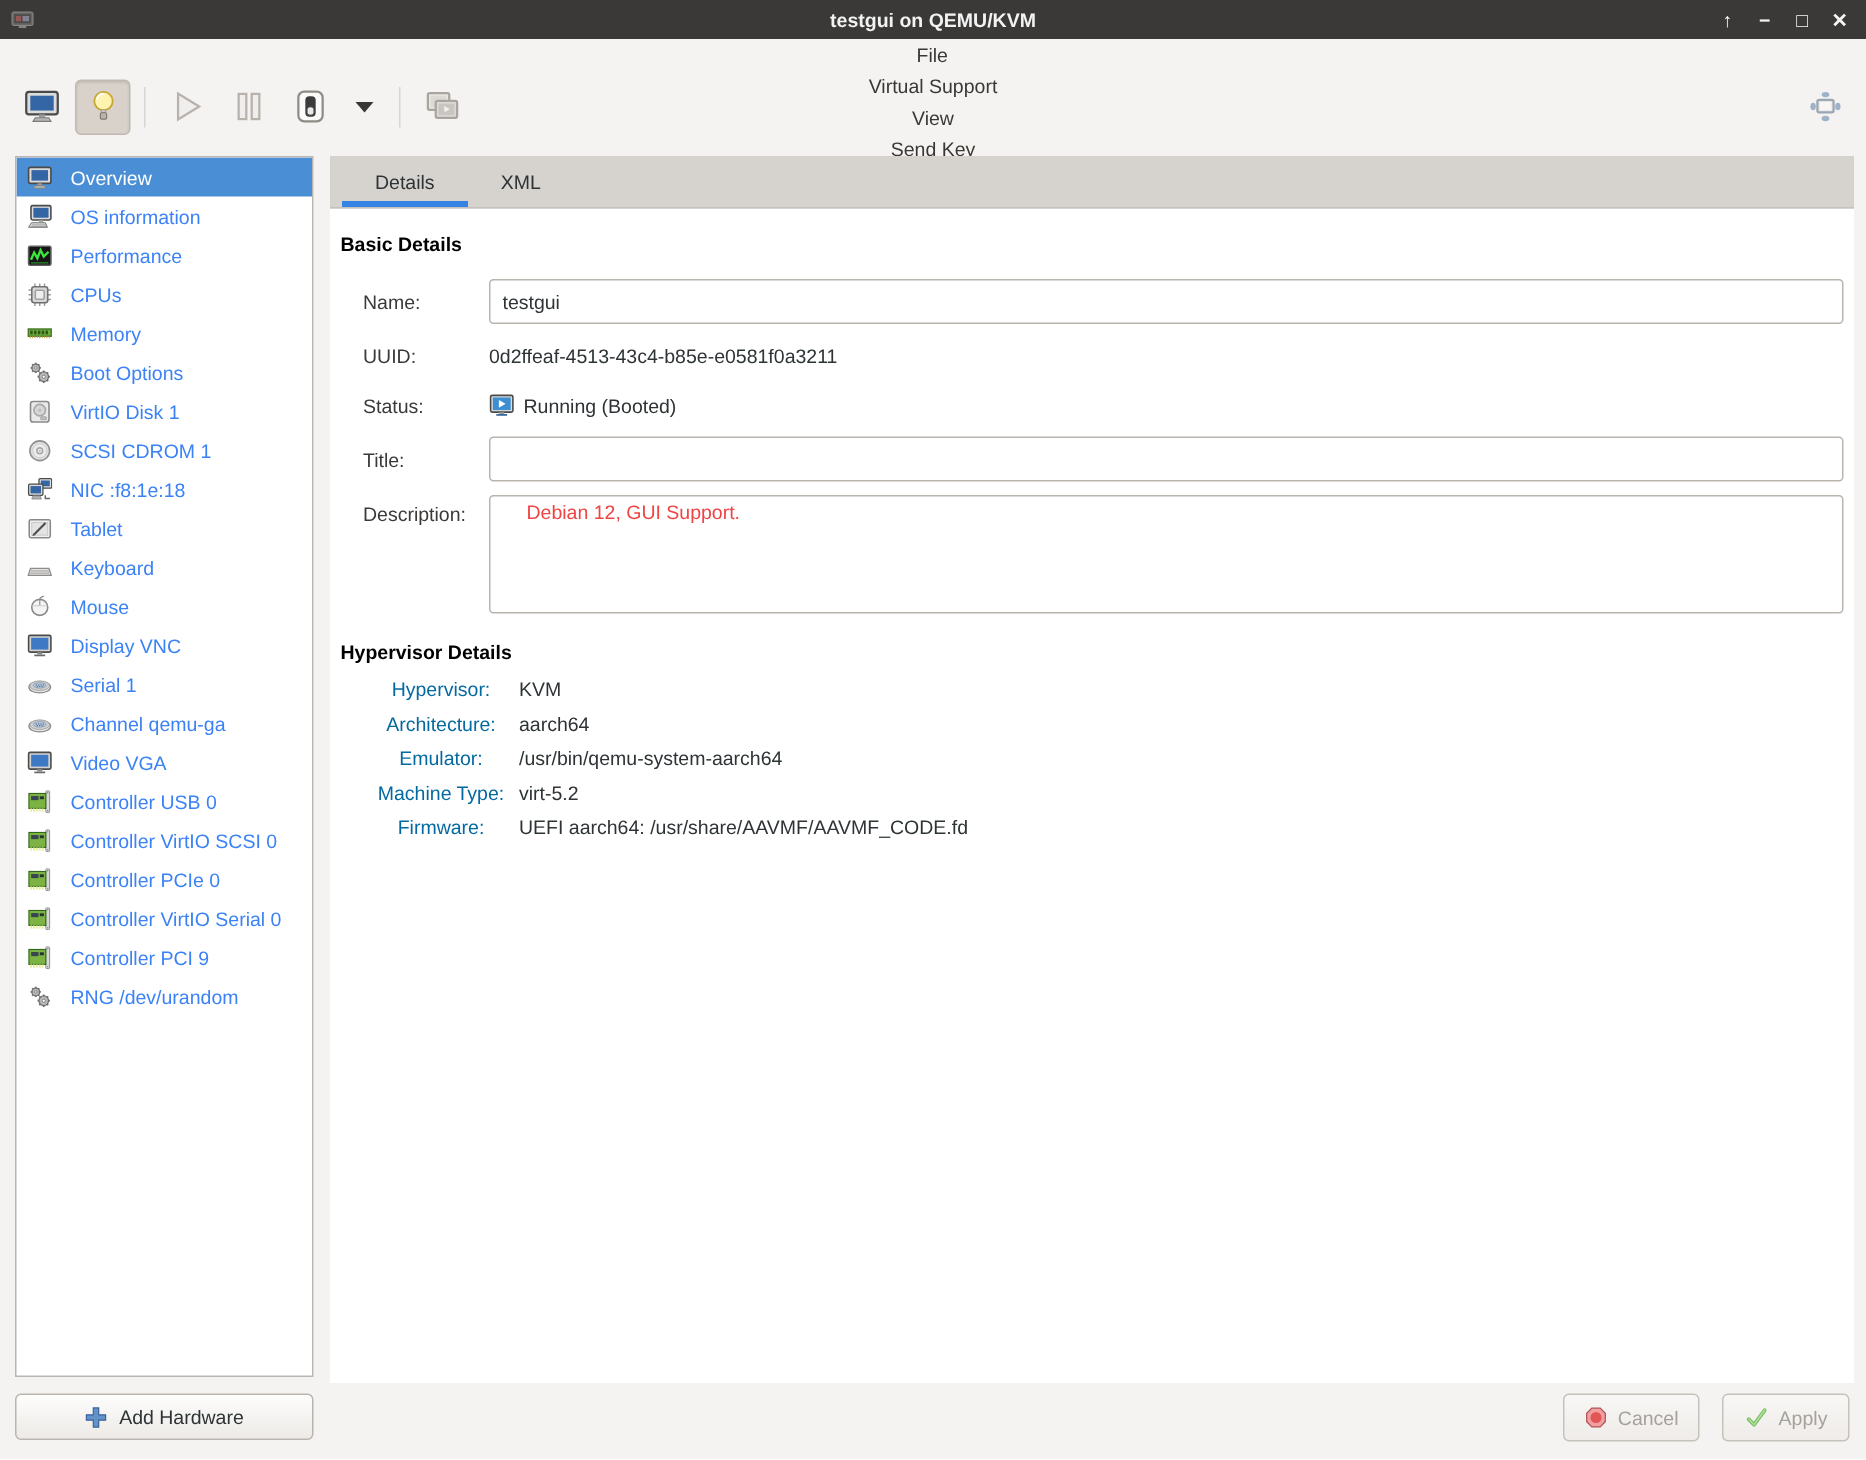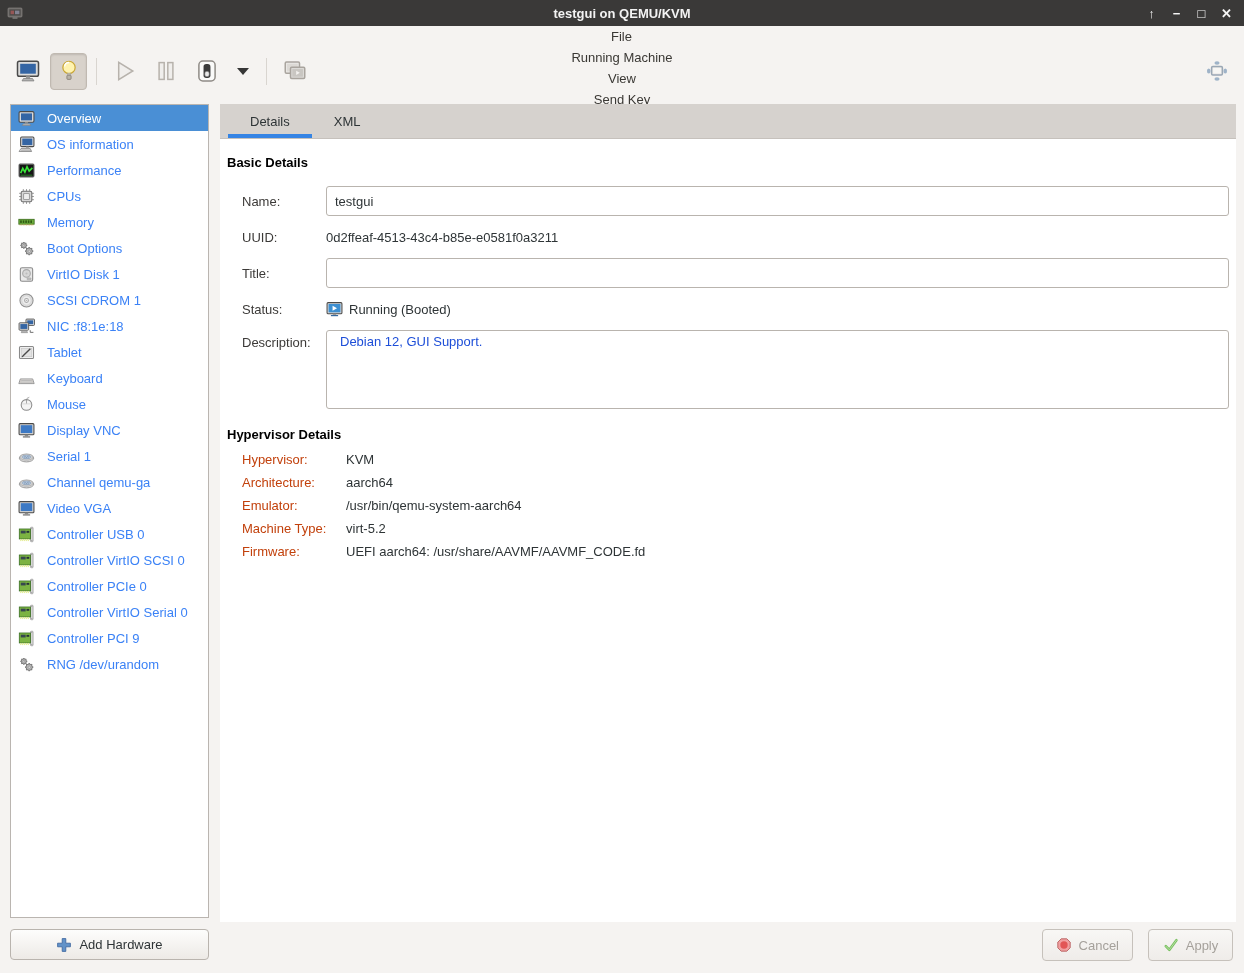--- a/index.html
+++ b/index.html
@@ -53,24 +53,24 @@
   .section-heading { font-size:13px; font-weight:bold; color:#000000; margin:8px 0 16px 0; }
   .form { margin-left:15px; margin-right:3px; }
   .frow { display:grid; grid-template-columns:84px 1fr; align-items:center; margin-bottom:9px; }
   .frow.top { align-items:start; }
   .frow label { color:#3c3a38; }
   .frow .plain { color:#2e3436; }
   .row-uuid, .row-status { height:24px; align-items:center; margin-bottom:9px; }
   .status-val { display:flex; align-items:center; gap:6px; }
   .status-val svg { width:17px; height:17px; }
   .gtk-entry { height:30px; border:1px solid #b9b4ae; border-radius:3px; padding:0 8px; font-family:inherit; font-size:13px; color:#2e3436; background:#fff; width:100%; outline:none; }
-  .gtk-text { height:79px; resize:none; border:1px solid #b9b4ae; border-radius:3px; padding:3px 13px; font-family:inherit; font-size:13px; color:#1d4ed8; background:#fff; width:100%; outline:none; }
+  .gtk-text { height:79px; resize:none; border:1px solid #b9b4ae; border-radius:3px; padding:3px 24px; font-family:inherit; font-size:13px; color:#ef4444; background:#fff; width:100%; outline:none; }
   .hyp-form { margin-left:15px; margin-top:-2px; }
   .hrow { display:grid; grid-template-columns:104px auto; margin-bottom:8px; }
-  .hrow .hlabel { color:#c2410c; }
+  .hrow .hlabel { color:#0369a1;text-align:center; }
   .hrow .hvalue { color:#2e3436; }
   .hyp-heading { margin-top:18px; margin-bottom:12px; }
 
   
   .actionbar { position:absolute; right:11px; top:929px; display:flex; gap:15px; }
   .actionbar .gtk-btn { height:32px; min-width:85px; }
   .svgdefs { position:absolute; width:0; height:0; overflow:hidden; }
 </style>
 </head>
 <body>
@@ -272,21 +272,21 @@
           <span>□</span>
         </div>
       <div class="win-btn">
           <span>✕</span>
         </div>
     </div>
   </div>
 
   <div class="menubar">
     <span class="menu-item">File</span>
-    <span class="menu-item">Running Machine</span>
+    <span class="menu-item">Virtual Support</span>
     <span class="menu-item">View</span>
     <span class="menu-item">Send Key</span>
   </div>
 
   <div class="toolbar">
     <button class="tbtn">
       <svg>
           <use href="#i-monitor"></use>
         </svg>
     </button>
@@ -485,33 +485,33 @@
 
       <div class="form">
         <div class="frow">
           <label>Name:</label>
           <input class="gtk-entry" type="text" value="testgui" style="">
         </div>
         <div class="frow row-uuid">
           <label>UUID:</label>
           <span class="plain">0d2ffeaf-4513-43c4-b85e-e0581f0a3211</span>
         </div>
-        <div class="frow">
-          <label>Title:</label>
-          <input class="gtk-entry" type="text" value="" style="">
-        </div>
         <div class="frow row-status">
           <label>Status:</label>
           <span class="status-val">
             <svg>
                 <use href="#i-monitor-play"></use>
               </svg>
             <span>Running (Booted)</span>
           </span>
         </div>
+        <div class="frow">
+          <label>Title:</label>
+          <input class="gtk-entry" type="text" value="" style="">
+        </div>
         <div class="frow top">
           <label style="padding-top:5px;">Description:</label>
           <textarea class="gtk-text" style="">Debian 12, GUI Support.</textarea>
         </div>
       </div>
 
       <div class="section-heading hyp-heading">Hypervisor Details</div>
       <div class="hyp-form">
         <div class="hrow">
           <span class="hlabel">Hypervisor:</span>

